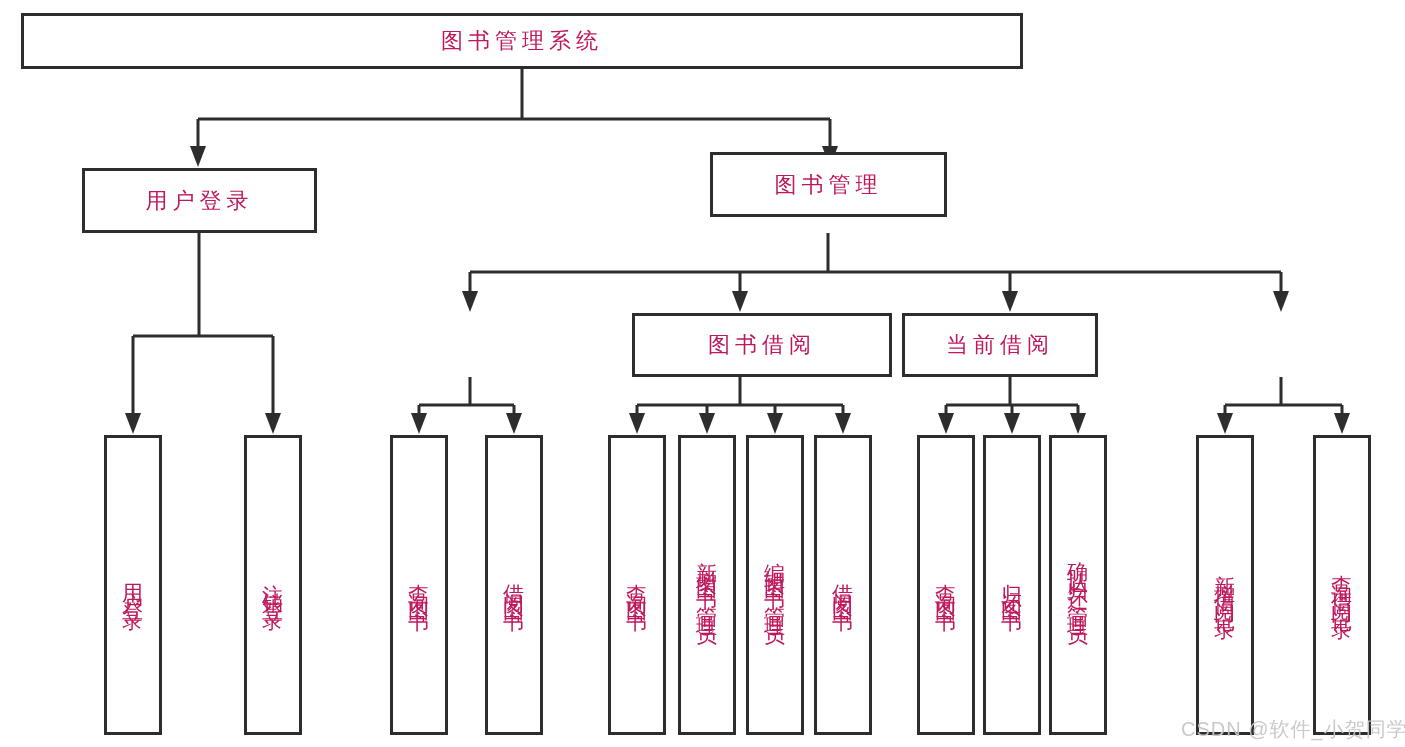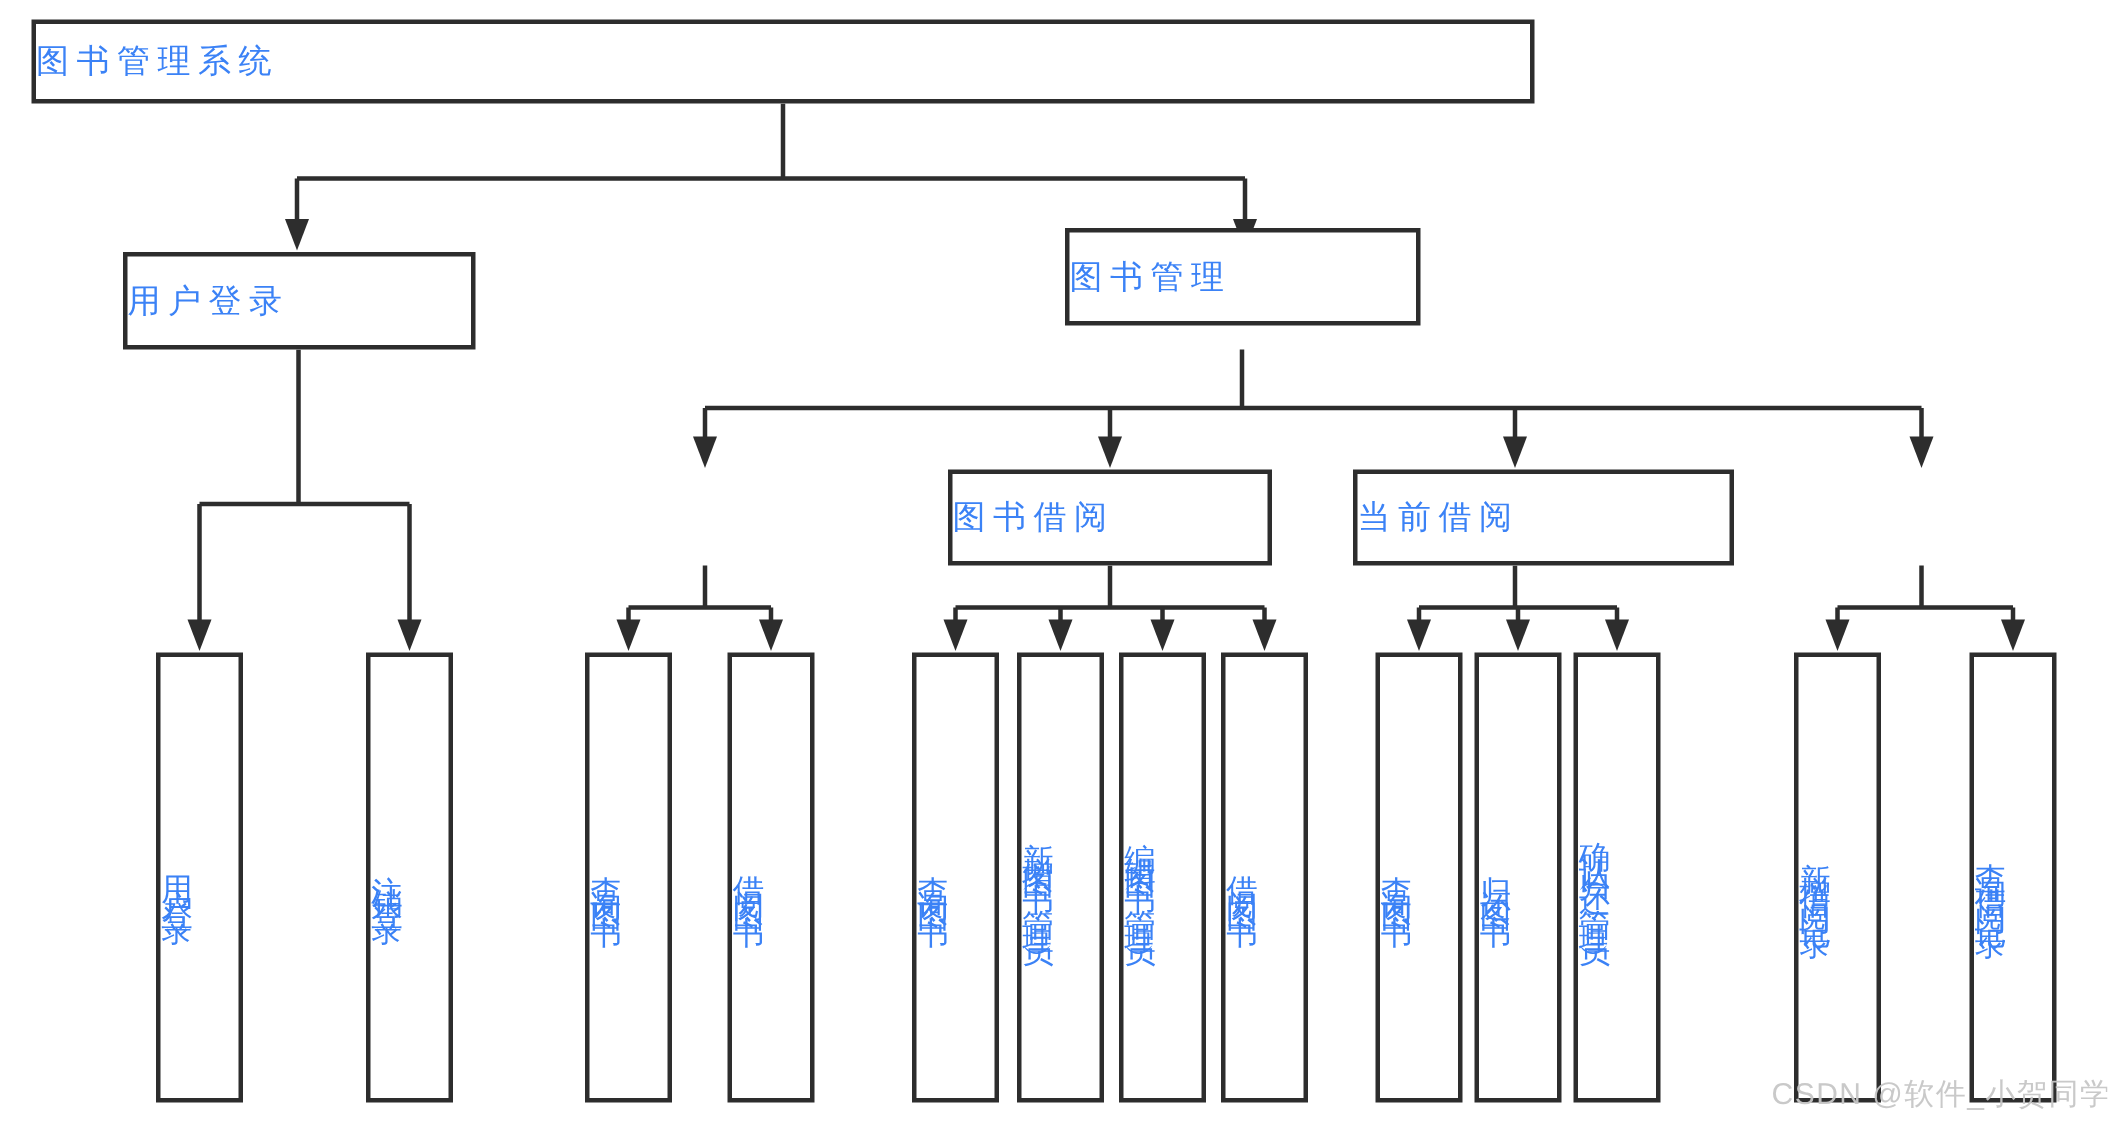--- a/index.html
+++ b/index.html
@@ -21,22 +21,22 @@
     top: 0;
     z-index: 0;
   }
   .box {
     position: absolute;
     box-sizing: border-box;
     background: #ffffff;
     border: 3px solid #2d2d2d;
     display: flex;
     align-items: center;
-    justify-content: flex-start;
-    color: #3b82f6;
+    justify-content: center;
+    color: #be185d;
     z-index: 1;
   }
   .hlabel {
     font-size: 22px;
     letter-spacing: 5px;
     white-space: nowrap;
   }
   .vbox span {
     writing-mode: vertical-rl;
     text-orientation: mixed;
@@ -123,24 +123,24 @@
     <span class="hlabel">图书管理系统</span>
   </div>
 
   <div class="box" style="left:82px; top:168px; width:235px; height:65px;">
     <span class="hlabel">用户登录</span>
   </div>
   <div class="box" style="left:710px; top:152px; width:237px; height:65px;">
     <span class="hlabel">图书管理</span>
   </div>
 
-  <div class="box" style="left:632px; top:313px; width:216px; height:64px;">
+  <div class="box" style="left:632px; top:313px; width:260px; height:64px;">
     <span class="hlabel">图书借阅</span>
   </div>
-  <div class="box" style="left:902px; top:313px; width:254px; height:64px;">
+  <div class="box" style="left:902px; top:313px; width:196px; height:64px;">
     <span class="hlabel">当前借阅</span>
   </div>
 
   <div class="box vbox" style="left:104px; top:435px; width:58px; height:300px;">
     <span>用户登录</span>
   </div>
   <div class="box vbox" style="left:244px; top:435px; width:58px; height:300px;">
     <span>注销登录</span>
   </div>
 

